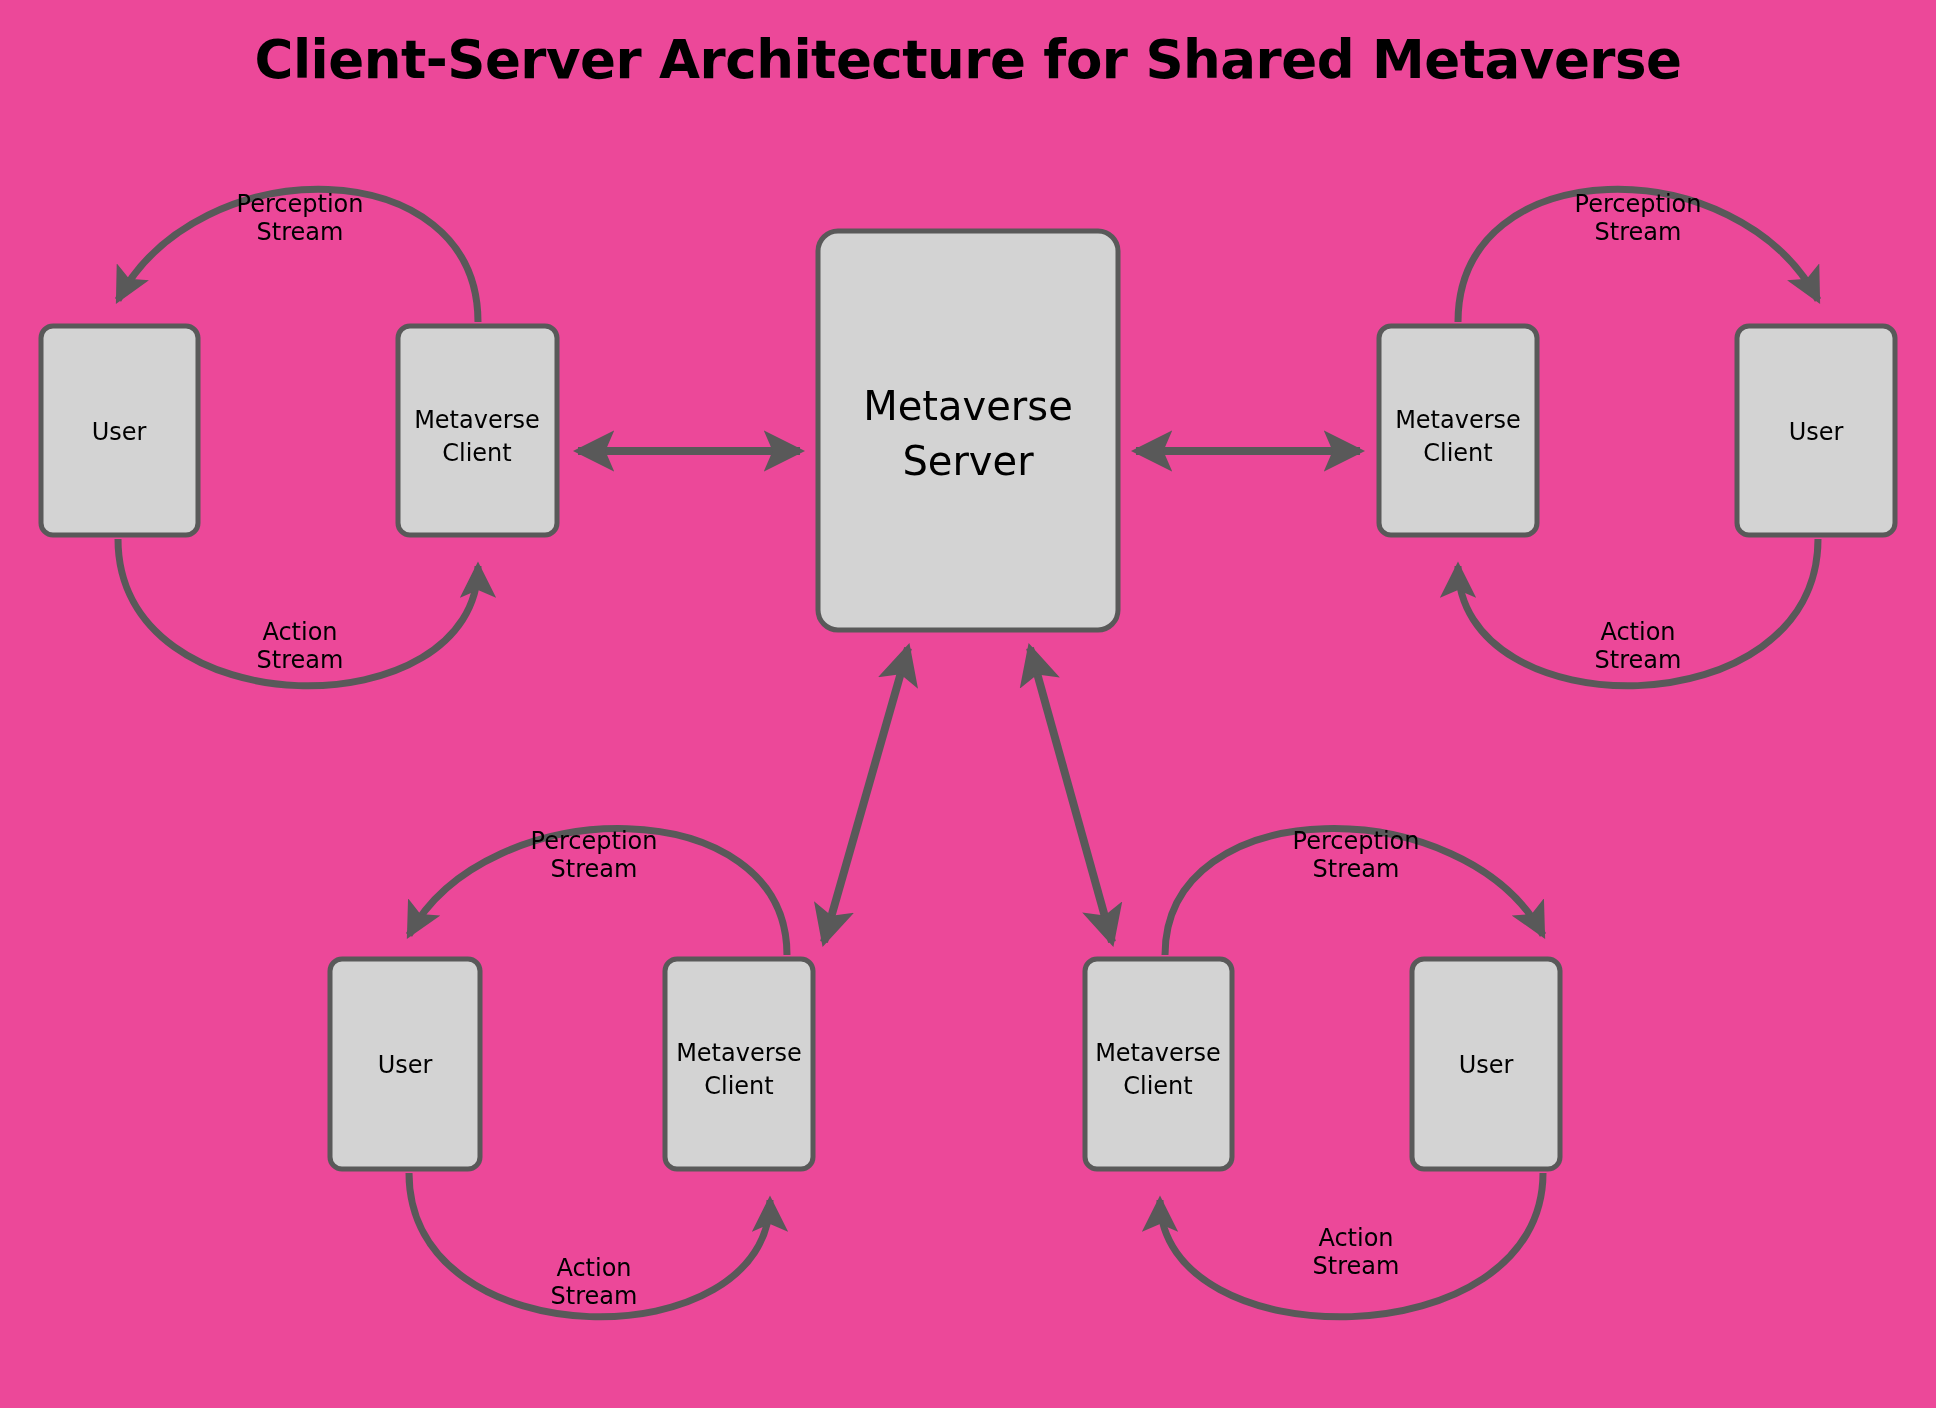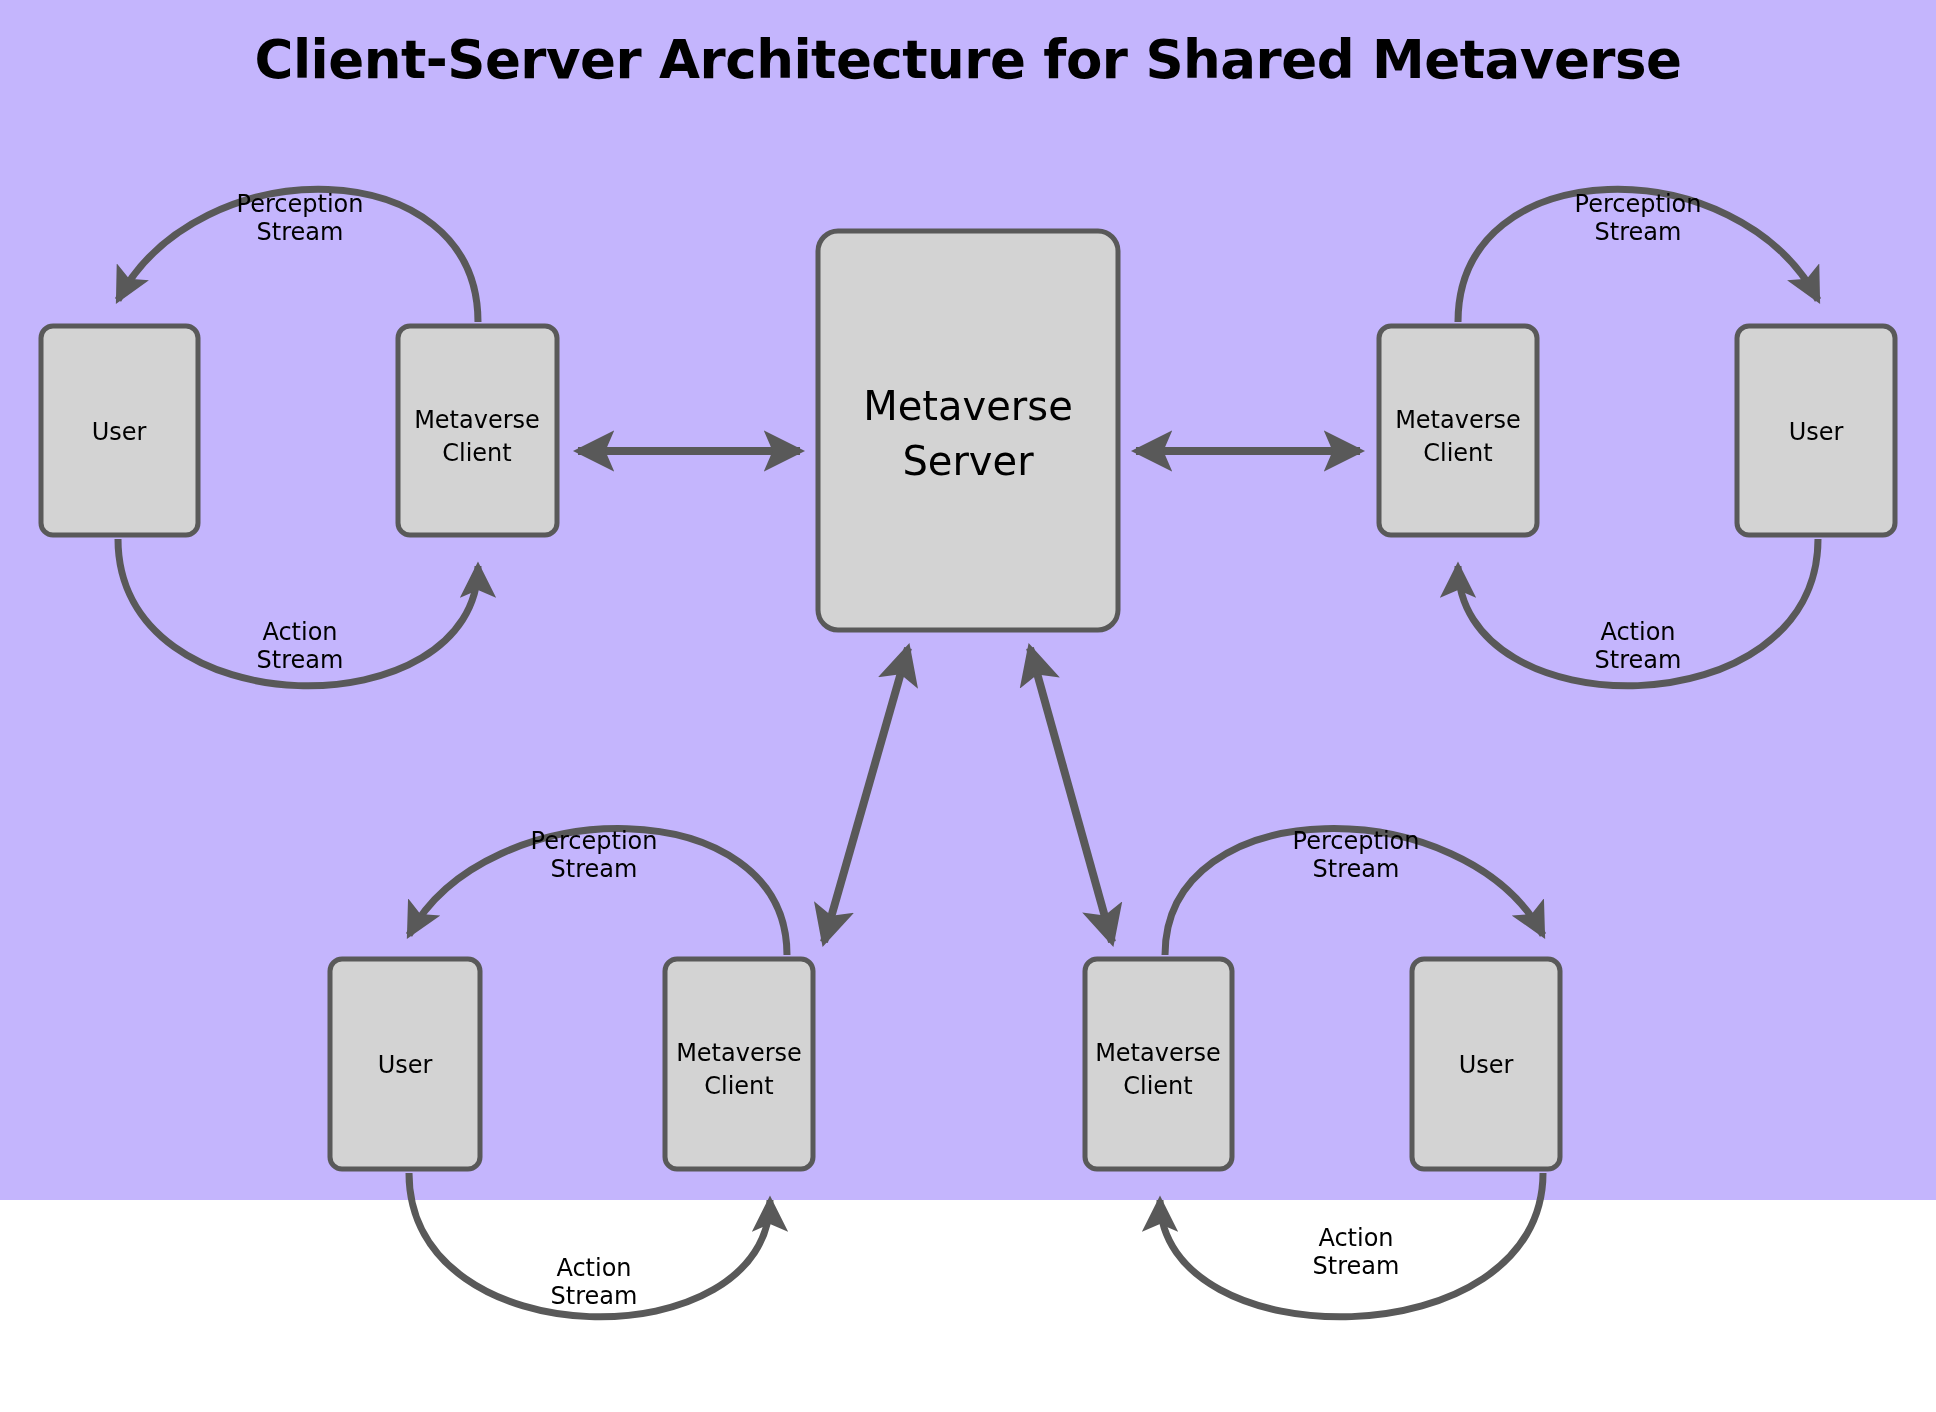--- a/index.html
+++ b/index.html
@@ -9,22 +9,22 @@
   }
   body {
     width: 1936px;
     height: 1412px;
     overflow: hidden;
     font-family: "DejaVu Sans", sans-serif;
   }
   #stage {
     position: relative;
     width: 1936px;
-    height: 1200px;
-    background: #c4b5fd;
+    height: 1408px;
+    background: #ec4899;
   }
   svg#diagram {
     position: absolute;
     left: 0;
     top: 0;
     width: 1936px;
     height: 1412px;
     display: block;
   }
   .diagram-title {

